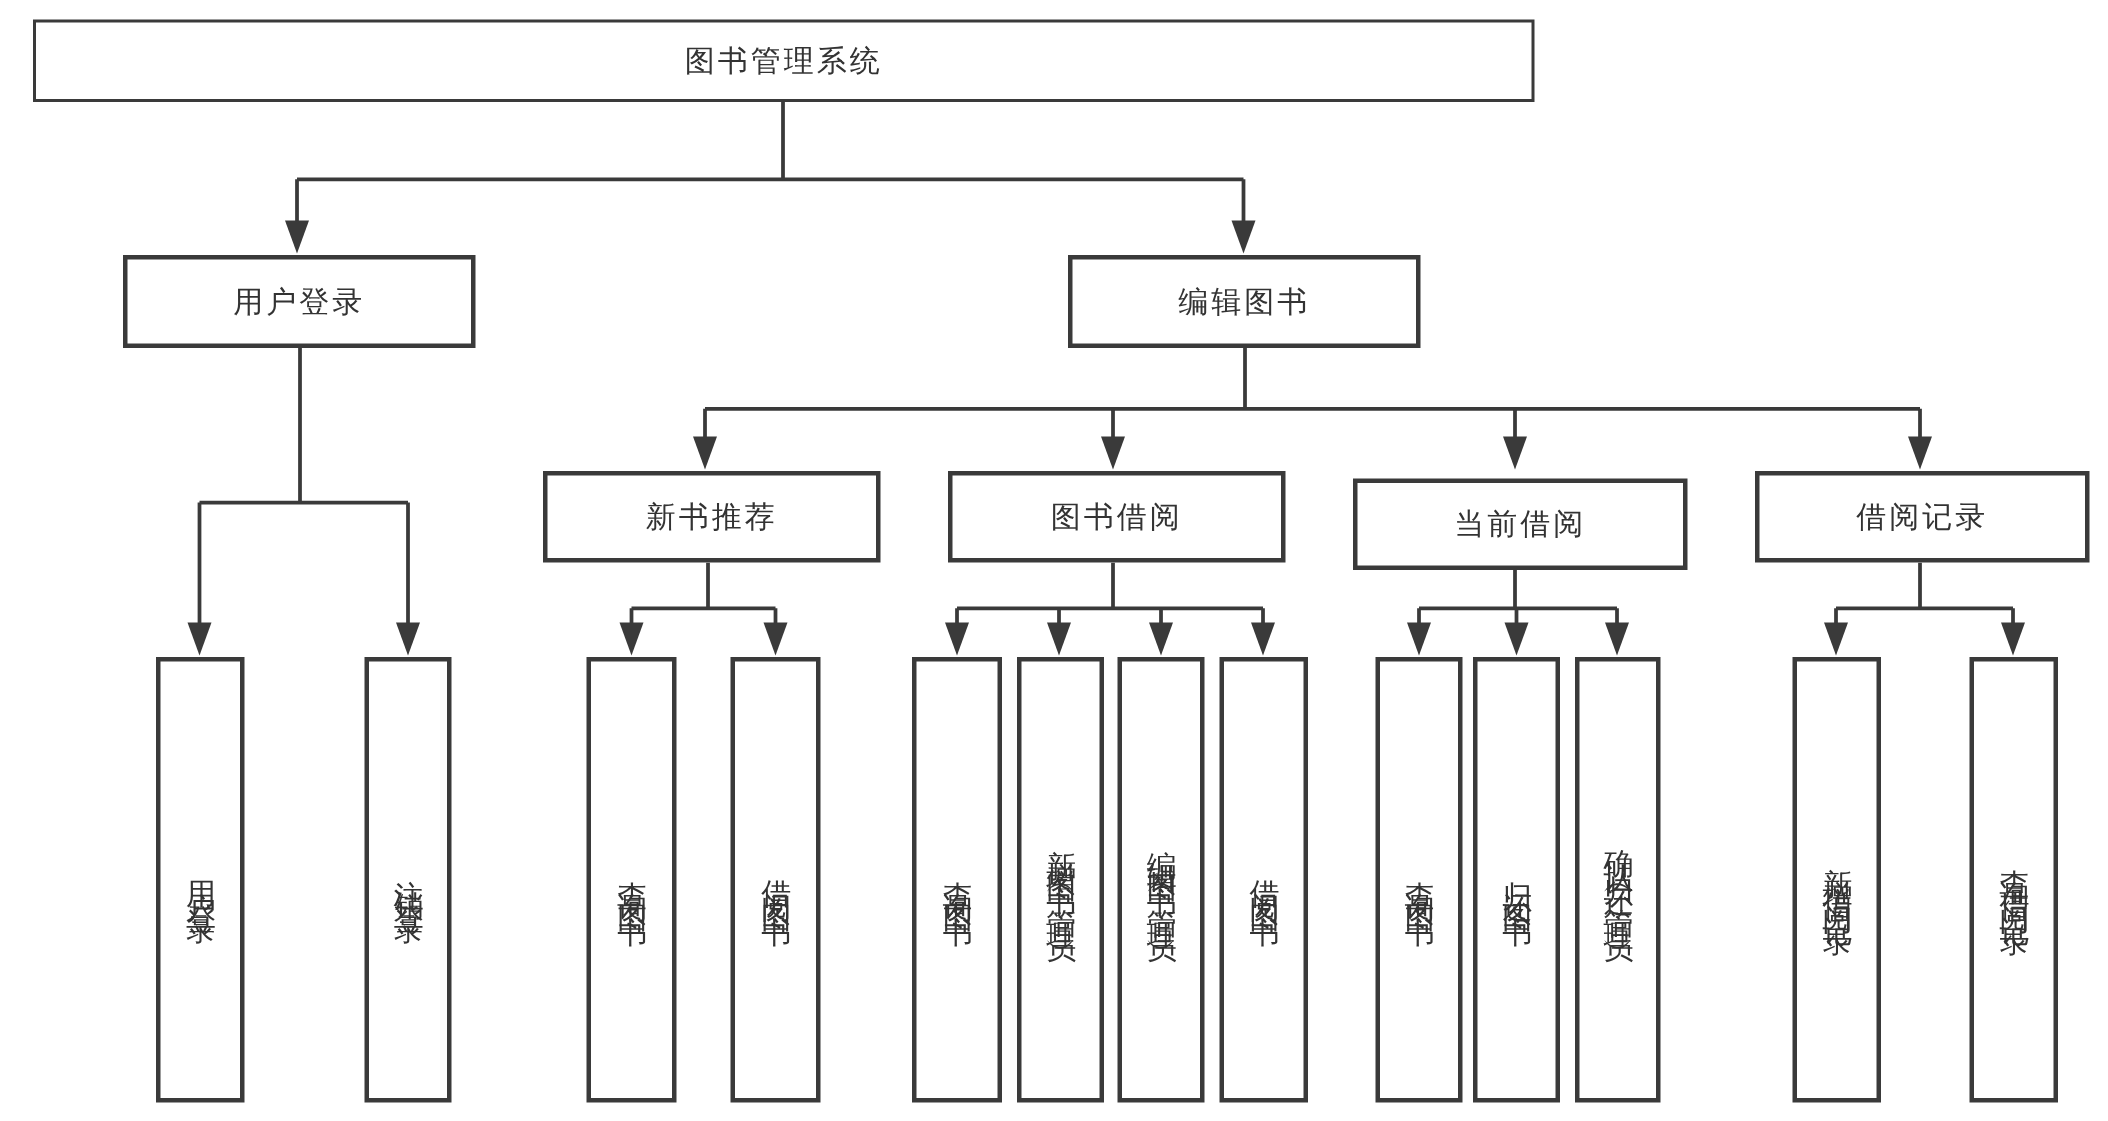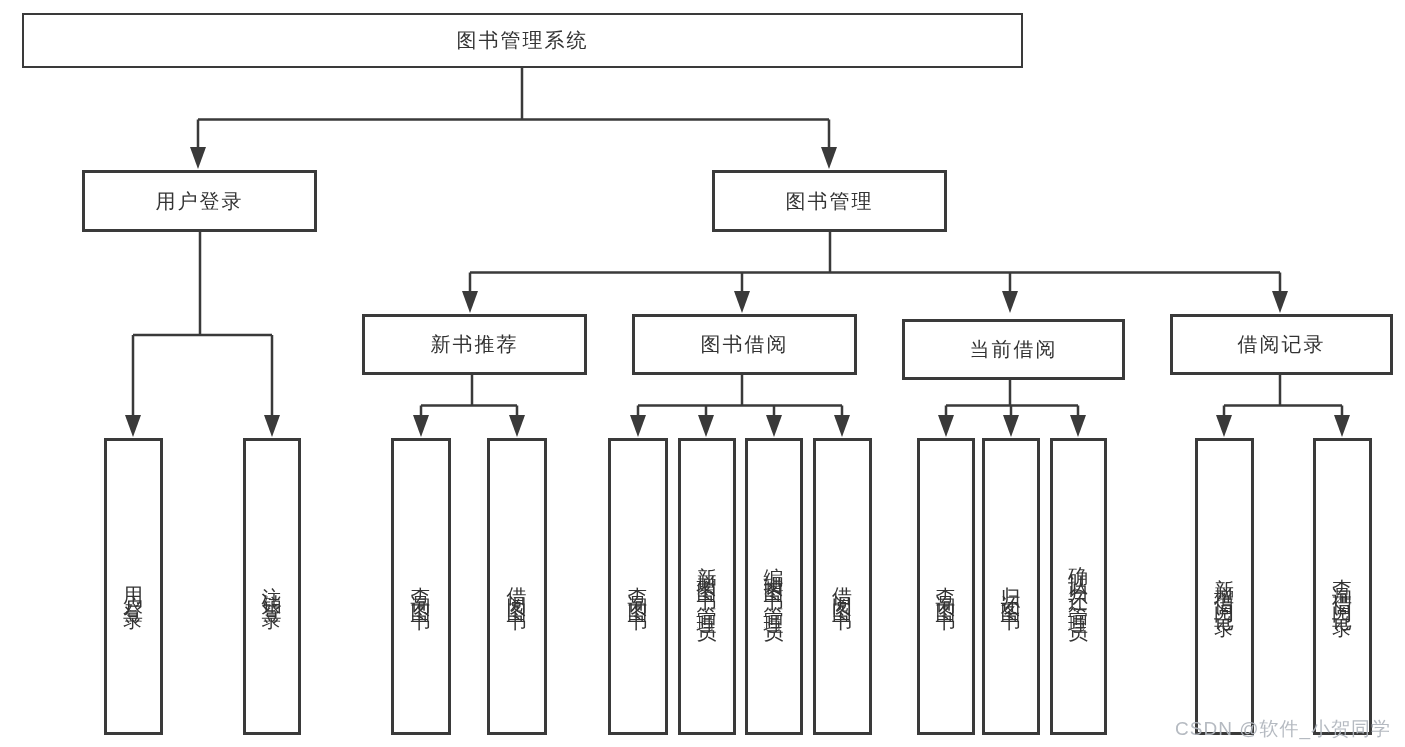--- a/index.html
+++ b/index.html
@@ -61,21 +61,21 @@
   </svg>
 
   <div class="box root" style="left:22px;top:13px;width:1001px;height:55px">
     <span>图书管理系统</span>
   </div>
 
   <div class="box" style="left:82px;top:170px;width:235px;height:62px">
     <span>用户登录</span>
   </div>
   <div class="box" style="left:712px;top:170px;width:235px;height:62px">
-    <span>图书管理</span>
+    <span>编辑图书</span>
   </div>
 
   <div class="box" style="left:632px;top:314px;width:225px;height:61px">
     <span>图书借阅</span>
   </div>
   <div class="box" style="left:362px;top:314px;width:225px;height:61px">
     <span>新书推荐</span>
   </div>
   <div class="box" style="left:902px;top:319px;width:223px;height:61px">
     <span>当前借阅</span>
@@ -121,14 +121,13 @@
     <span class="v">确认归还（管理员）</span>
   </div>
 
   <div class="box" style="left:1195px;top:438px;width:59px;height:297px">
     <span class="v">新增借阅记录</span>
   </div>
   <div class="box" style="left:1313px;top:438px;width:59px;height:297px">
     <span class="v">查询借阅记录</span>
   </div>
 
-  <div class="watermark">CSDN @软件_小贺同学</div>
 </div>
 
 </body></html>

